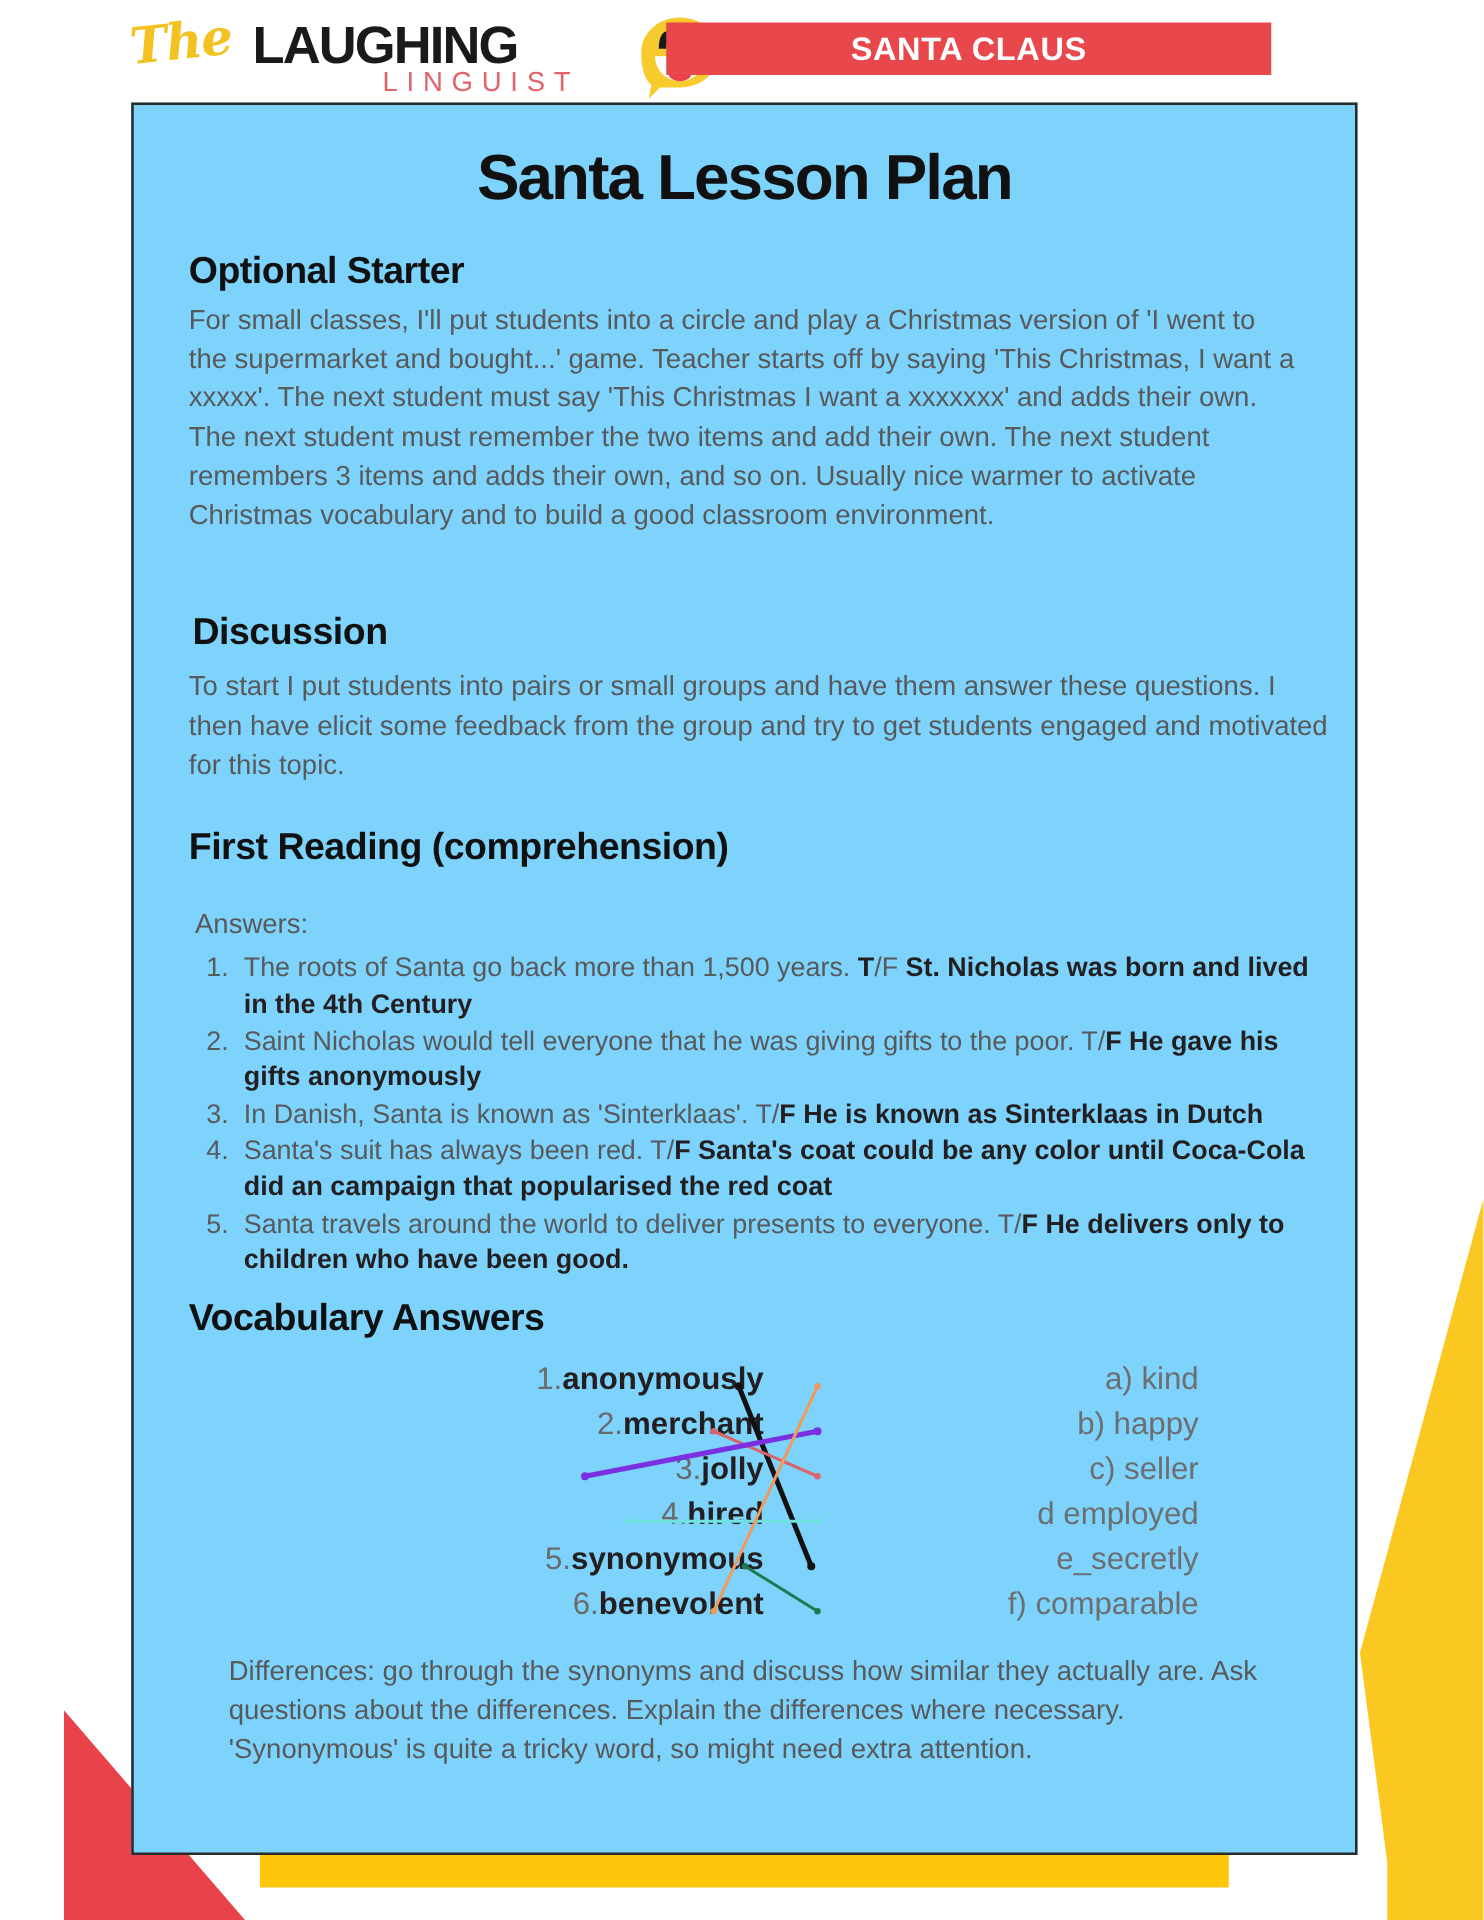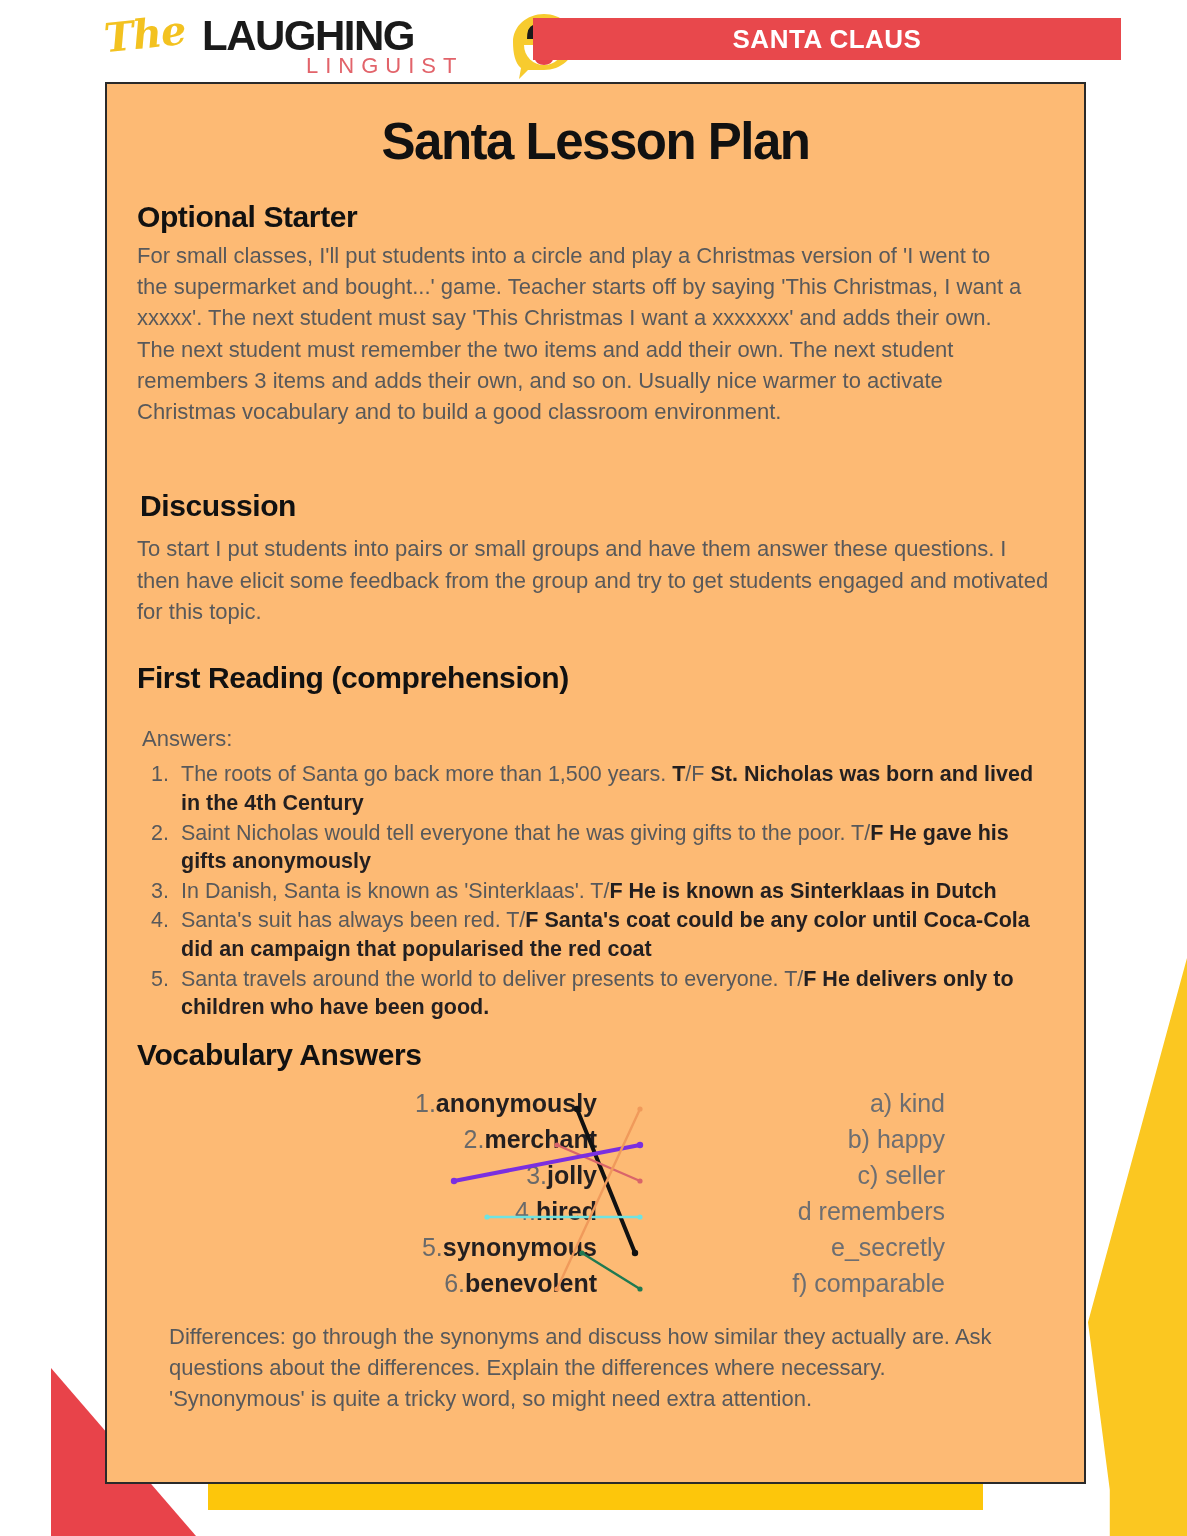--- a/index.html
+++ b/index.html
@@ -77,55 +77,55 @@
     letter-spacing: 7px;
   }
   .logo-emoji {
     position: absolute;
     left: 406px; top: 8px;
     width: 68px; height: 68px;
   }
   .banner {
     position: absolute;
     left: 533px; top: 18px;
-    width: 588px; height: 42px;
+    width: 484px; height: 42px;
     background: #E8484C;
   }
   .banner-text {
     display: block;
     width: 100%;
     text-align: center;
     line-height: 42px;
     font-family: "Liberation Sans", sans-serif;
     font-weight: bold;
     font-size: 26px;
     letter-spacing: 0.5px;
     color: #ffffff;
   }
 
   
   .sheet {
     position: absolute;
     left: 105px; top: 82px;
     width: 981px; height: 1402px;
     border: 2px solid #2a2a2a;
-    background: #fdba74;
+    background: #7dd3fc;
   }
 
   .doc-title {
     margin-top: 28px;
     text-align: center;
     font-family: "Liberation Sans", sans-serif;
     font-weight: bold;
     font-size: 51px;
     letter-spacing: -1.5px;
     color: #111111;
   }
 
-  .body-wrap { padding: 0 30px 0 30px; }
+  .body-wrap { padding: 0 30px 0 44px; }
 
   h2.sec {
     font-family: "Liberation Sans", sans-serif;
     font-weight: bold;
     font-size: 30px;
     color: #111111;
     letter-spacing: -0.4px;
   }
   p.para {
     font-family: "Liberation Sans", sans-serif;
@@ -259,21 +259,21 @@
             <div class="m-row"><span class="m-num">2.</span><span class="m-word">merchant</span></div>
             <div class="m-row"><span class="m-num">3.</span><span class="m-word">jolly</span></div>
             <div class="m-row"><span class="m-num">4.</span><span class="m-word">hired</span></div>
             <div class="m-row"><span class="m-num">5.</span><span class="m-word">synonymous</span></div>
             <div class="m-row"><span class="m-num">6.</span><span class="m-word">benevolent</span></div>
           </div>
         <div class="match-right" id="match-right">
             <div class="m-row"><span class="m-opt">a) kind</span></div>
             <div class="m-row"><span class="m-opt">b) happy</span></div>
             <div class="m-row"><span class="m-opt">c) seller</span></div>
-            <div class="m-row"><span class="m-opt">d remembers</span></div>
+            <div class="m-row"><span class="m-opt">d employed</span></div>
             <div class="m-row"><span class="m-opt">e_secretly</span></div>
             <div class="m-row"><span class="m-opt">f) comparable</span></div>
           </div>
         <svg class="match-svg" id="match-svg" viewBox="0 0 920 218">
             <line x1="440" y1="24" x2="498" y2="168" stroke="#111111" stroke-width="4" stroke-linecap="round"></line>
             <circle cx="440" cy="24" r="3.2" fill="#111111"></circle>
             <circle cx="498" cy="168" r="3.2" fill="#111111"></circle>
             <line x1="420" y1="60" x2="503" y2="96" stroke="#D9656A" stroke-width="2.4" stroke-linecap="round"></line>
             <circle cx="420" cy="60" r="2.6" fill="#D9656A"></circle>
             <circle cx="503" cy="96" r="2.6" fill="#D9656A"></circle>

